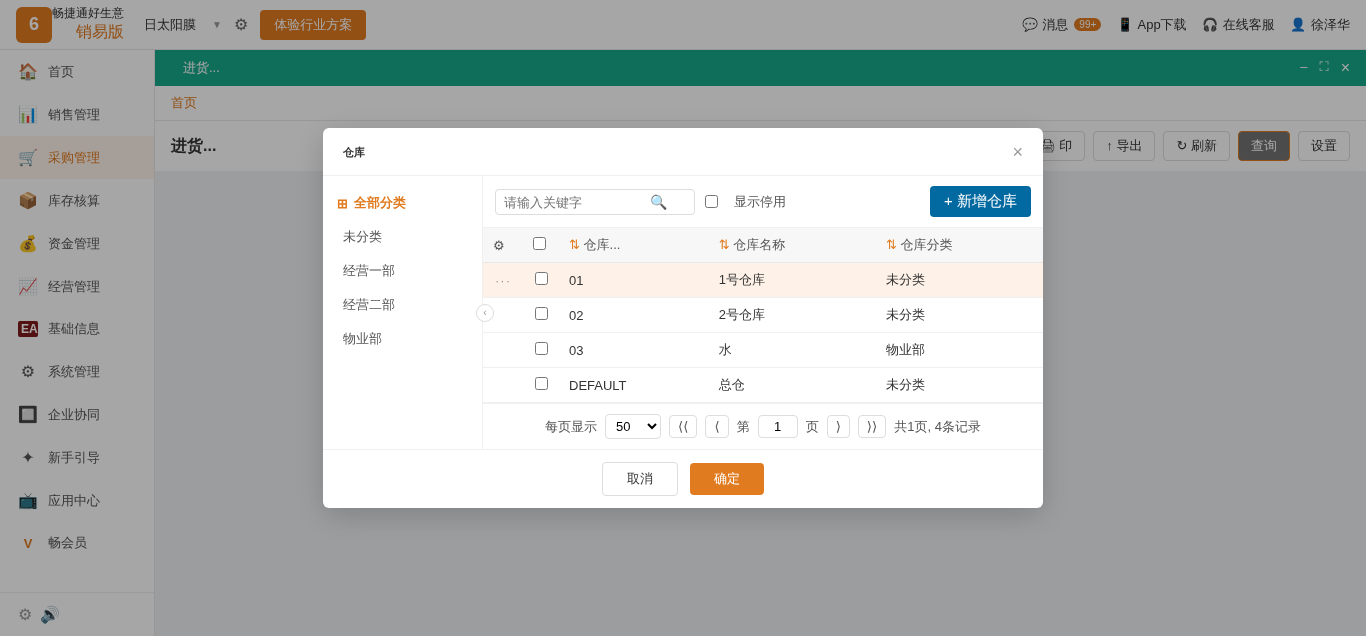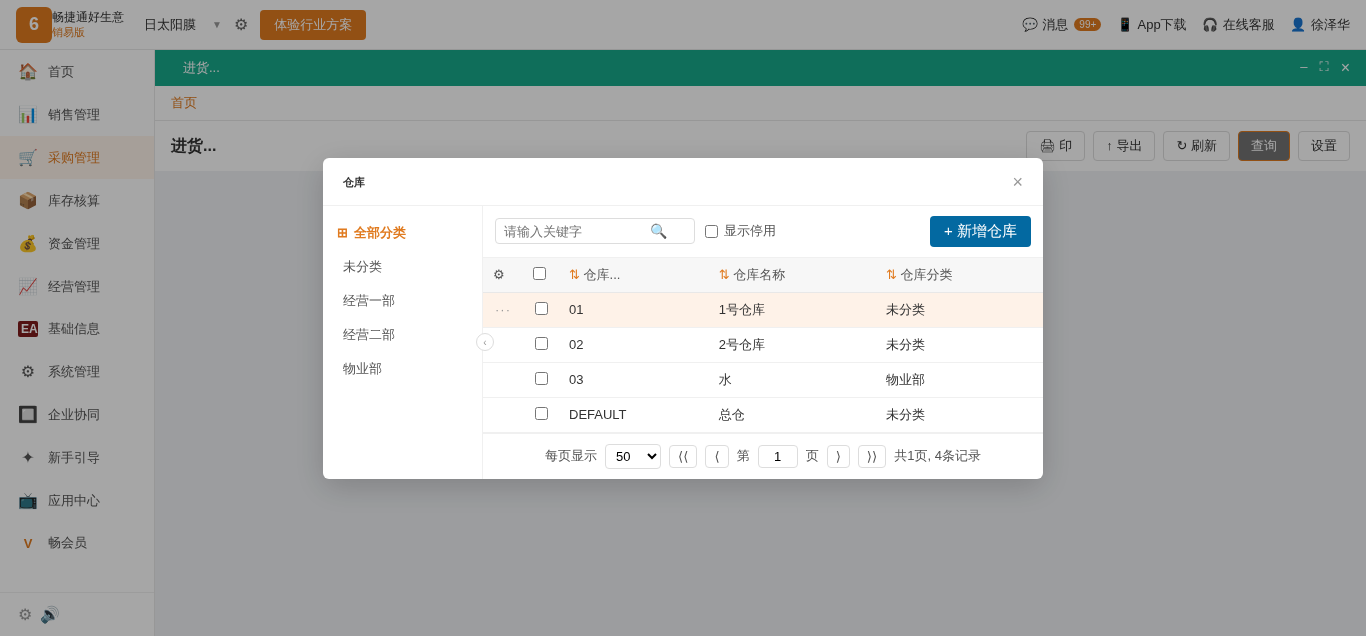--- a/index.html
+++ b/index.html
@@ -150,21 +150,21 @@
     .search-box {
       display: flex; align-items: flex-end;
       border: 1px solid #ddd; border-radius: 4px;
       padding: 4px 8px; gap: 6px; flex: 0 0 200px;
     }
     .search-box input {
       border: none; outline: none; font-size: 13px; color: #333;
       background: transparent; width: 140px;
     }
     .search-icon { color: #999; font-size: 14px; }
-    .checkbox-label { display: flex; align-items: center; gap: 6px; color: #555; cursor: pointer; }
+    .checkbox-label { display: flex; align-items: center; gap: 16px; color: #555; cursor: pointer; }
     .add-btn {
       margin-left: auto;
       background: #0369a1; color: #fff; border: none; border-radius: 4px;
       padding: 6px 14px; cursor: pointer; font-size: 15px;
     }
 
     
     .data-table { width: 100%; border-collapse: collapse; font-size: 13px; }
     .data-table th {
       background: #f7f7f7; color: #555; font-weight: normal;
@@ -214,21 +214,21 @@
   </style>
 </head>
 <body>
 
 <div class="topbar">
   <div class="logo-box">
     <span>6</span>
   </div>
   <div class="logo-text">
     <div>畅捷通好生意</div>
-    <div style="color:#e07b20;font-size:11px;">销易版</div>
+    <div style="color:#e07b20;font-size:16px;margin-left:24px;">销易版</div>
   </div>
   <div class="topbar-store">
     <span>日太阳膜</span>
     <span class="chevron">▼</span>
   </div>
   <div class="topbar-gear">⚙</div>
   <button class="topbar-btn">体验行业方案</button>
   <div class="topbar-right">
     <div class="topbar-right-item">
       <span>💬</span>
@@ -437,14 +437,18 @@
           <span>第</span>
           <input class="page-input" type="text" value="1" style="">
           <span>页</span>
           <button class="page-nav-btn">⟩</button>
           <button class="page-nav-btn">⟩⟩</button>
           <span>共1页, 4条记录</span>
         </div>
       </div>
     </div>
 
+    <div class="modal-footer">
+      <button class="cancel-btn">取消</button>
+      <button class="confirm-btn">确定</button>
+    </div>
   </div>
 </div>
 
 </body></html>

